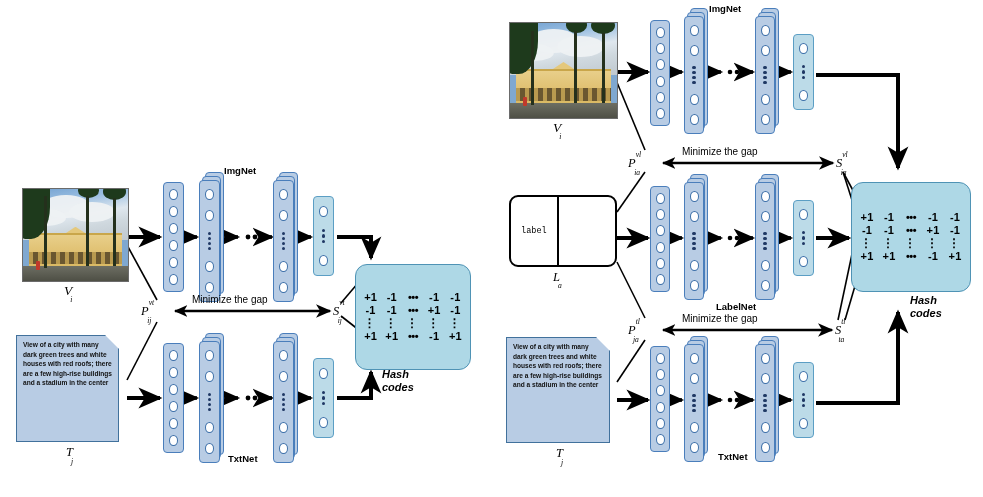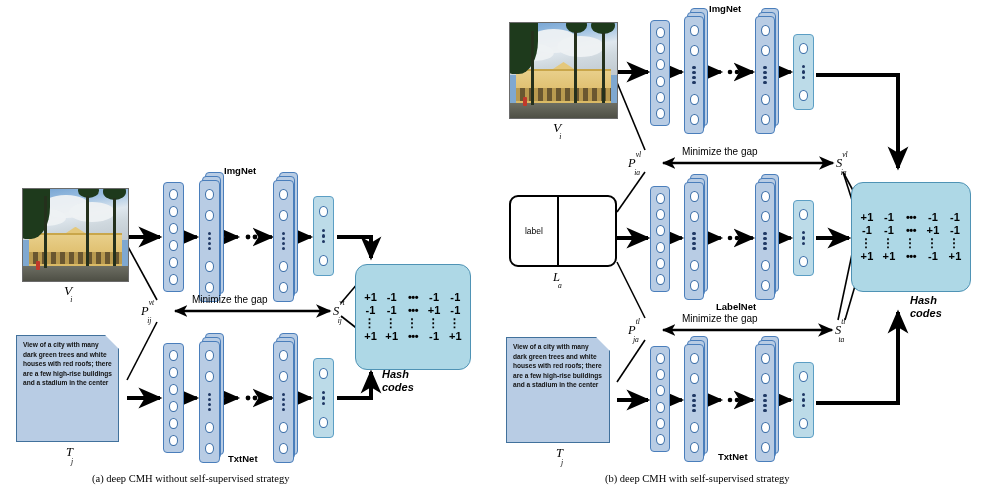--- a/index.html
+++ b/index.html
@@ -31,21 +31,21 @@
       box-sizing:border-box;
       clip-path:polygon(0 0, calc(100% - 14px) 0, 100% 14px, 100% 100%, 0 100%);
       padding:4px 5px 3px 6px;}
   .docbox p{margin:0;font-size:6.6px;line-height:9.6px;color:#111;
       font-family:"Liberation Sans", sans-serif;font-weight:600;}
 
   
   .labelbox{position:absolute;border:2px solid #000;border-radius:9px;background:#fff;
       box-sizing:border-box;display:flex;}
   .labelbox .lcell{width:44%;display:flex;align-items:center;justify-content:center;
-      border-right:2px solid #000;font-size:8.5px;}
+      border-right:2px solid #000;font-size:8.5px;font-family:Liberation Mono, monospace;}
   .labelbox .rcell{flex:1;display:flex;flex-direction:column;justify-content:center;
       padding-left:8px;font-size:8.5px;line-height:10.5px;}
 
   
   .stack{position:absolute;}
   .col{position:absolute;background:#b8cce4;border:1.3px solid #4a7ebb;border-radius:4px;
       box-sizing:border-box;display:flex;flex-direction:column;align-items:center;
       justify-content:space-around;padding:3px 0;}
   .col.lite{background:#bcdbe8;border-color:#5b9ec4;}
   .node{width:9px;height:11px;border-radius:50%;background:#ffffff;border:1.4px solid #3c6fa8;
@@ -337,21 +337,20 @@
         <span class="e">•••</span>
         <span class="c">-1</span>
         <span class="c">+1</span>
     </div>
   </div>
   <div class="hashlbl" style="left:382px;top:368px;">
     <div>Hash</div>
     <div>codes</div>
   </div>
 
-  <div class="caption" style="left:92px;top:473px;">(a)  deep CMH without self-supervised strategy</div>
 
   <div class="photo" style="left:509px;top:22px;width:107px;height:95px;">
     <div class="sky"></div>
     <div class="cloud" style="left:18%;top:6%;width:46%;height:26%;"></div>
     <div class="cloud" style="left:44%;top:14%;width:44%;height:22%;"></div>
     <div class="cloud" style="left:5%;top:22%;width:36%;height:18%;"></div>
     <div class="pediment"></div>
     <div class="bldg"></div>
     <div class="arcade"></div>
     <div class="ground"></div>
@@ -566,15 +565,14 @@
         <span class="e">•••</span>
         <span class="c">-1</span>
         <span class="c">+1</span>
     </div>
   </div>
   <div class="hashlbl" style="left:910px;top:294px;">
     <div>Hash</div>
     <div>codes</div>
   </div>
 
-  <div class="caption" style="left:605px;top:473px;">(b)  deep CMH with self-supervised strategy</div>
 
 </div>
 
 </body></html>

